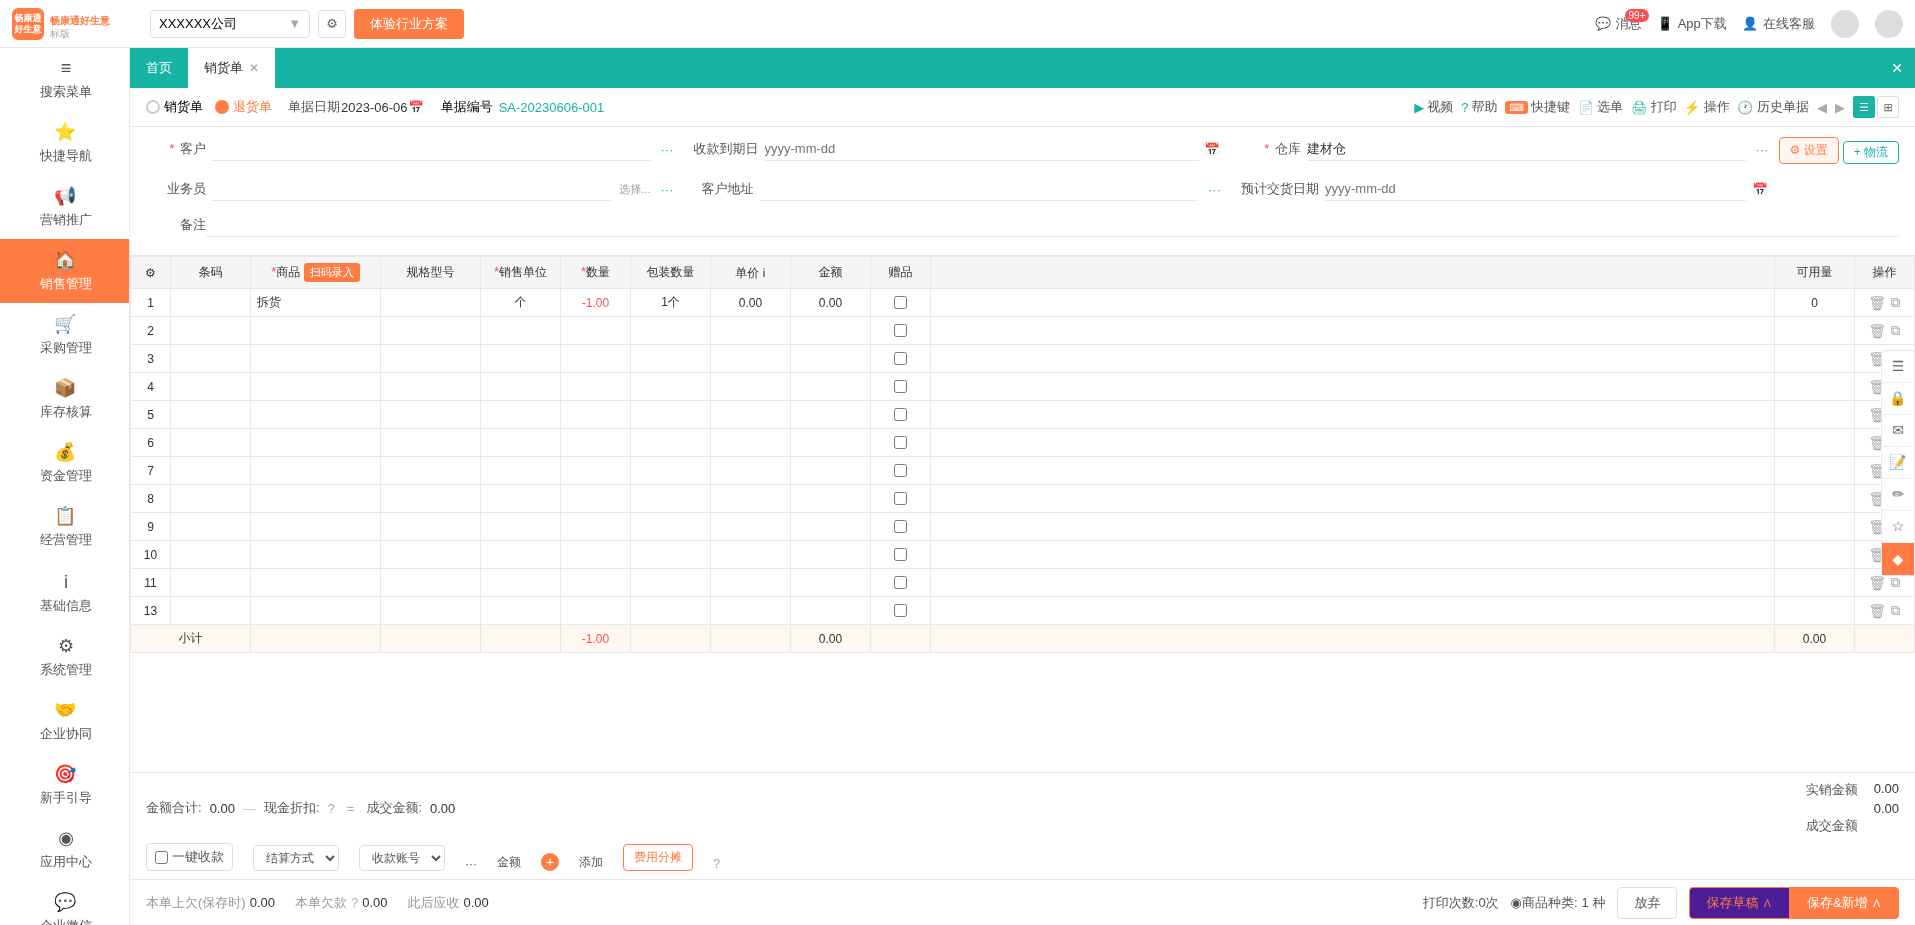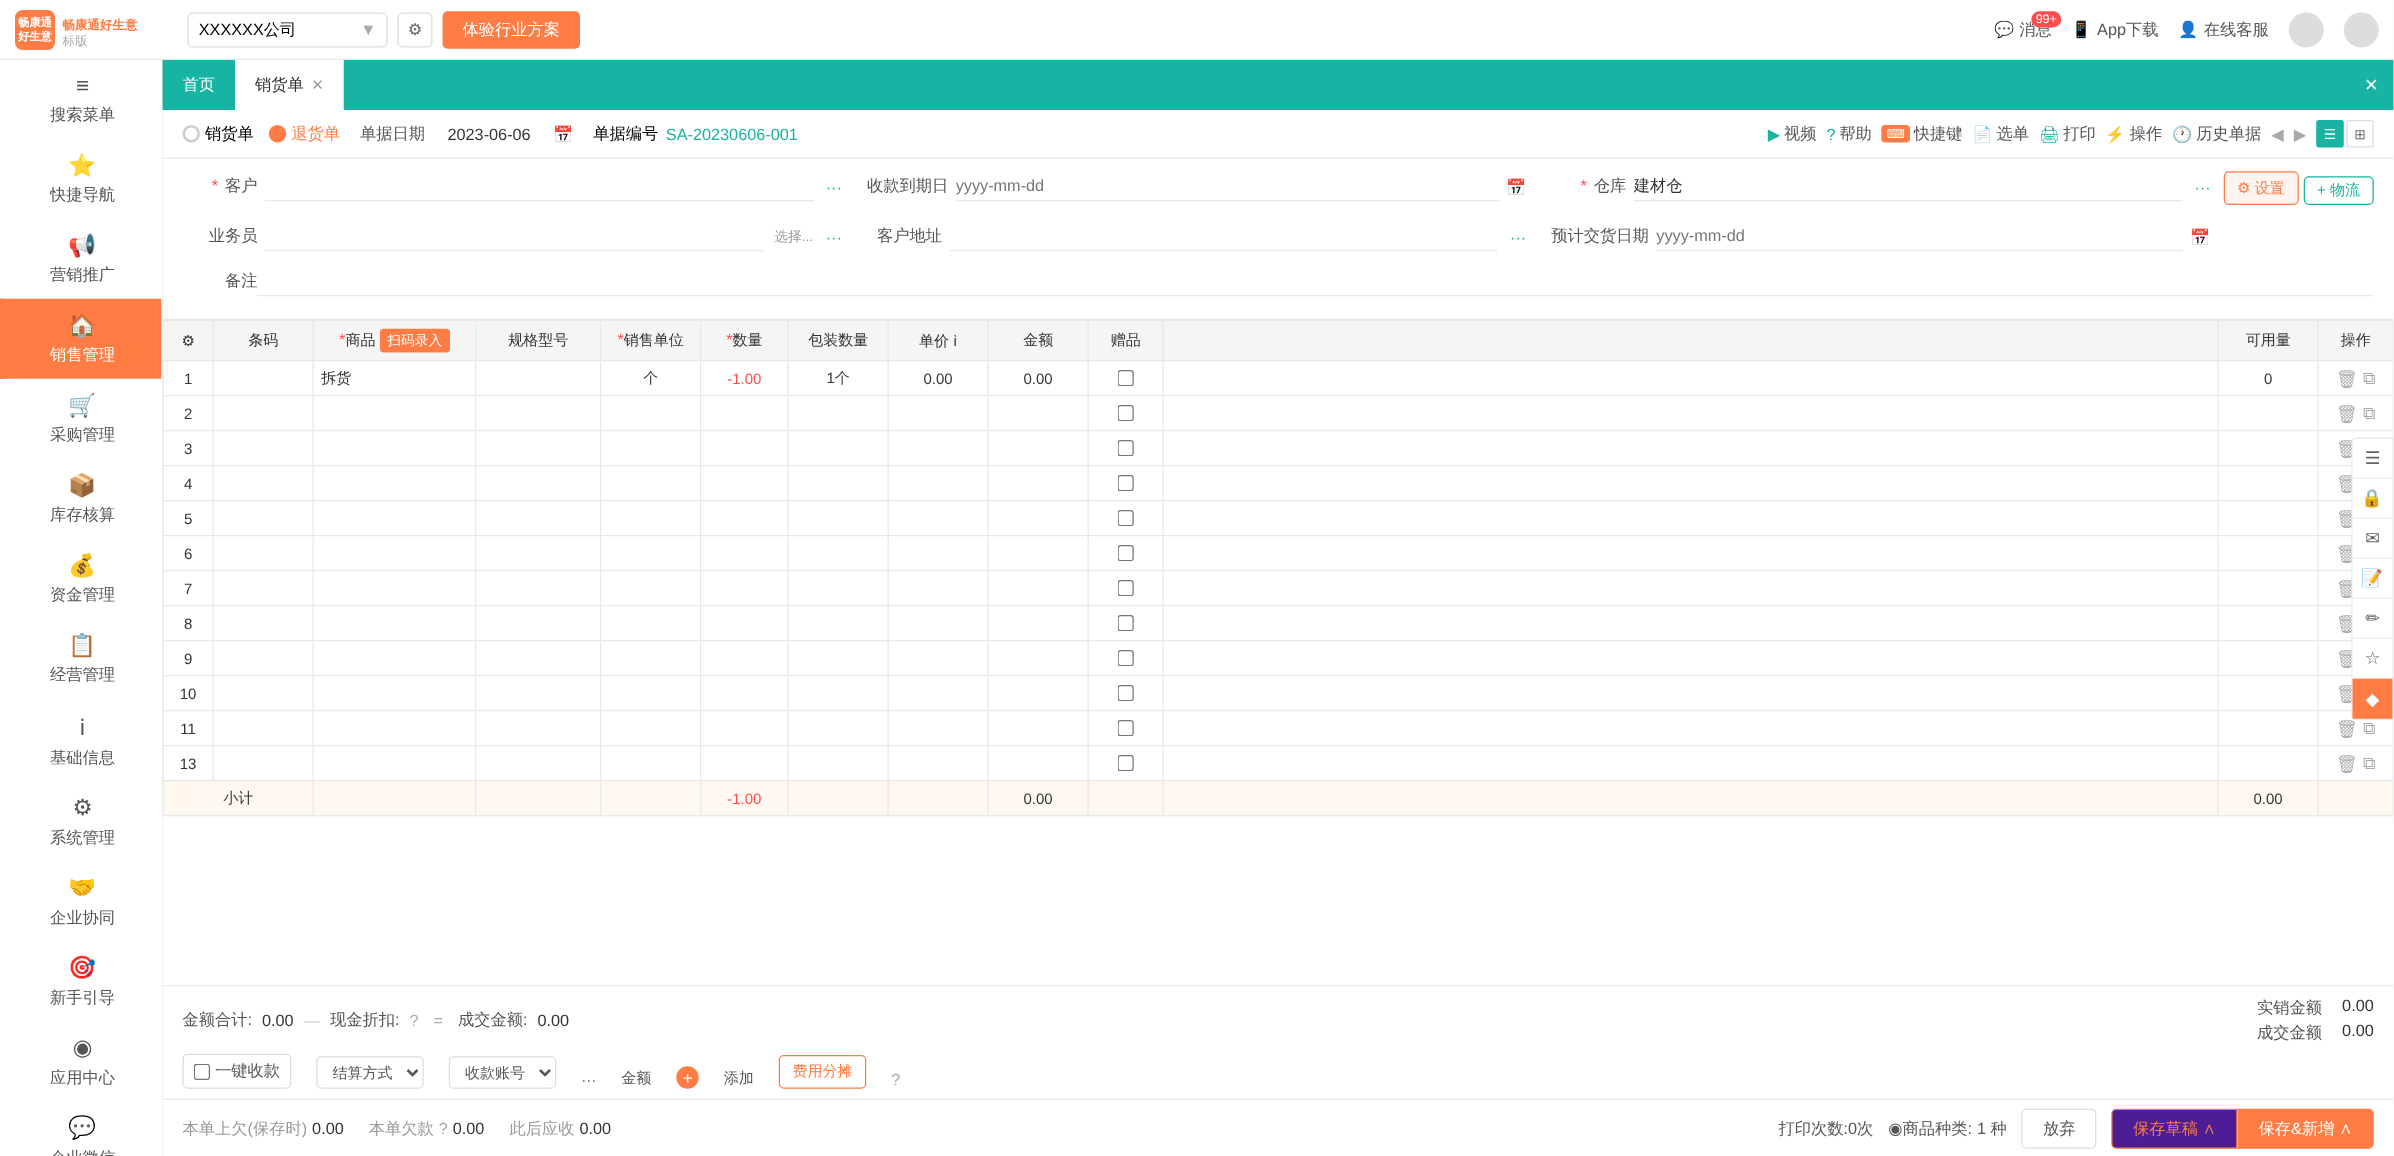--- a/index.html
+++ b/index.html
@@ -120,21 +120,21 @@
       display: flex; align-items: center; gap: 16px;
       flex-wrap: wrap;
     }
     .radio-group { display: flex; align-items: center; gap: 12px; }
     .radio-item { display: flex; align-items: center; gap: 4px; cursor: pointer; }
     .radio-circle {
       width: 14px; height: 14px; border-radius: 50%;
       border: 2px solid #ccc; background: #fff;
     }
     .radio-circle.checked { border-color: #ff7d45; background: #ff7d45; }
-    .date-group { display: flex; align-items: center; gap: 18px; }
+    .date-group { display: flex; align-items: center; gap: 1px; }
     .date-label { color: #555; }
     .date-value { color: #333; font-weight: 500; }
     .calendar-icon { color: #17b3a3; cursor: pointer; }
     .doc-number { display: flex; align-items: center; gap: 6px; }
     .toolbar-right {
       margin-left: auto;
       display: flex; align-items: center; gap: 8px;
     }
     .toolbar-btn {
       display: flex; align-items: center; gap: 3px;
@@ -913,21 +913,21 @@
           <span style="color:#aaa;cursor:pointer;">?</span>
           <span style="color:#aaa;margin: 0 4px;">=</span>
           <span class="footer-label">成交金额:</span>
           <span class="footer-value">0.00</span>
           <div style="margin-left:auto;text-align:right;">
             <div style="display:flex;gap:16px;justify-content:flex-end;">
               <span style="color:#555;">实销金额</span>
               <span style="color:#333;font-weight:500;">0.00</span>
             </div>
             <div style="display:flex;gap:16px;justify-content:flex-end;margin-top:2px;">
-              <span style="color:#555;">成交金额</span>
+              <span style="color:#555;margin-top:16px;">成交金额</span>
               <span style="color:#333;font-weight:500;">0.00</span>
             </div>
           </div>
         </div>
         <div class="footer-bottom">
           <div class="one-click-pay">
             <input type="checkbox" style="">
             <span>一键收款</span>
           </div>
           <select class="pay-method-select">

